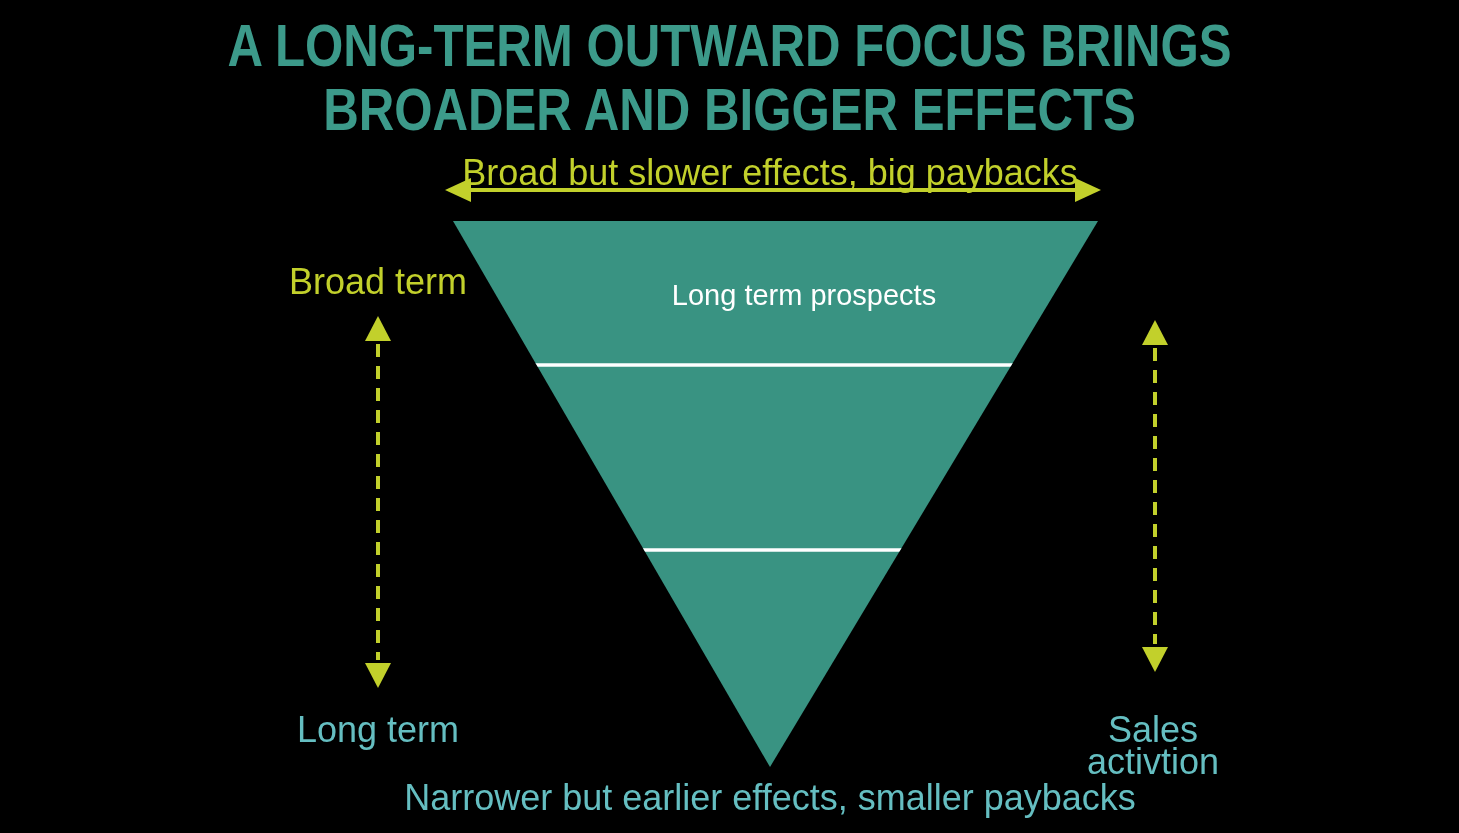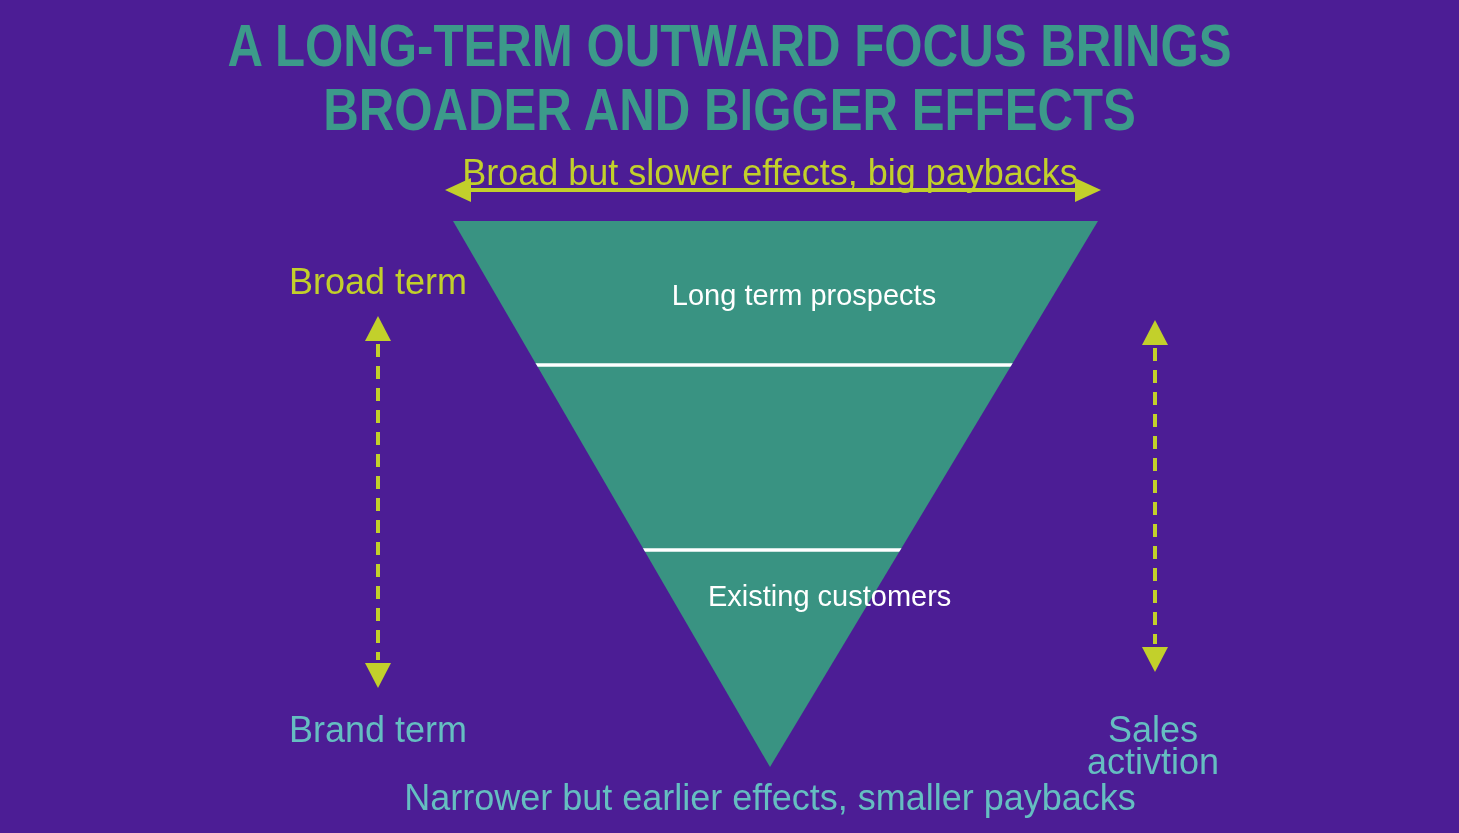--- a/index.html
+++ b/index.html
@@ -6,21 +6,21 @@
     --title_teal:#3c9a8a;
     --funnel_teal:#399382;
     --light_teal:#65bec1;
     --yellow_green:#c2d02b;
     --white:#ffffff;
   }
   html,body{margin:0;padding:0;background:#ffffff;}
   .canvas{
     position:relative;
     width:1459px;height:833px;
-    background:#4c1d95;
+    background:#000000;
     overflow:hidden;
     font-family:"Liberation Sans", sans-serif;
   }
   .title{
     position:absolute;top:14px;left:0;width:100%;
     text-align:center;
     color:var(--title_teal);
     font-size:60px;font-weight:700;line-height:64px;
     letter-spacing:0px;
   }
@@ -74,29 +74,28 @@
       </clipPath>
     </defs>
     <polygon class="funnel-poly" points="0,0 645,0 317,546"></polygon>
     <g clip-path="url(#funnelClip)">
       <line class="sep-line" x1="0" y1="144" x2="645" y2="144"></line>
       <line class="sep-line" x1="0" y1="329" x2="645" y2="329"></line>
     </g>
   </svg>
 
   <div class="seg-label" style="left:772px;top:278px;">Long term prospects</div>
-  <div class="seg-label wrap2" style="left:771px;top:579px;width:190px;">Existing customers</div>
 
   <div class="axis-label yellow" style="left:378px;top:266px;">Broad term</div>
   <svg class="abs" style="left:360px;top:314px;" width="36" height="376" aria-hidden="true">
     <polygon class="arrow-head" points="18,2 5,27 31,27"></polygon>
     <line class="arrow-line dashed" x1="18" y1="30" x2="18" y2="346"></line>
     <polygon class="arrow-head" points="18,374 5,349 31,349"></polygon>
   </svg>
-  <div class="axis-label lightteal" style="left:378px;top:714px;">Brand term</div>
+  <div class="axis-label lightteal" style="left:378px;top:714px;">Long term</div>
 
   <svg class="abs" style="left:1137px;top:318px;" width="36" height="356" aria-hidden="true">
     <polygon class="arrow-head" points="18,2 5,27 31,27"></polygon>
     <line class="arrow-line dashed" x1="18" y1="30" x2="18" y2="326"></line>
     <polygon class="arrow-head" points="18,354 5,329 31,329"></polygon>
   </svg>
   <div class="axis-label lightteal" style="left:770px;top:782px;">Narrower but earlier effects, smaller paybacks</div>
 
   <div class="axis-label lightteal wrap2" style="left:1153px;top:714px;width:160px;">Sales activtion</div>
 

